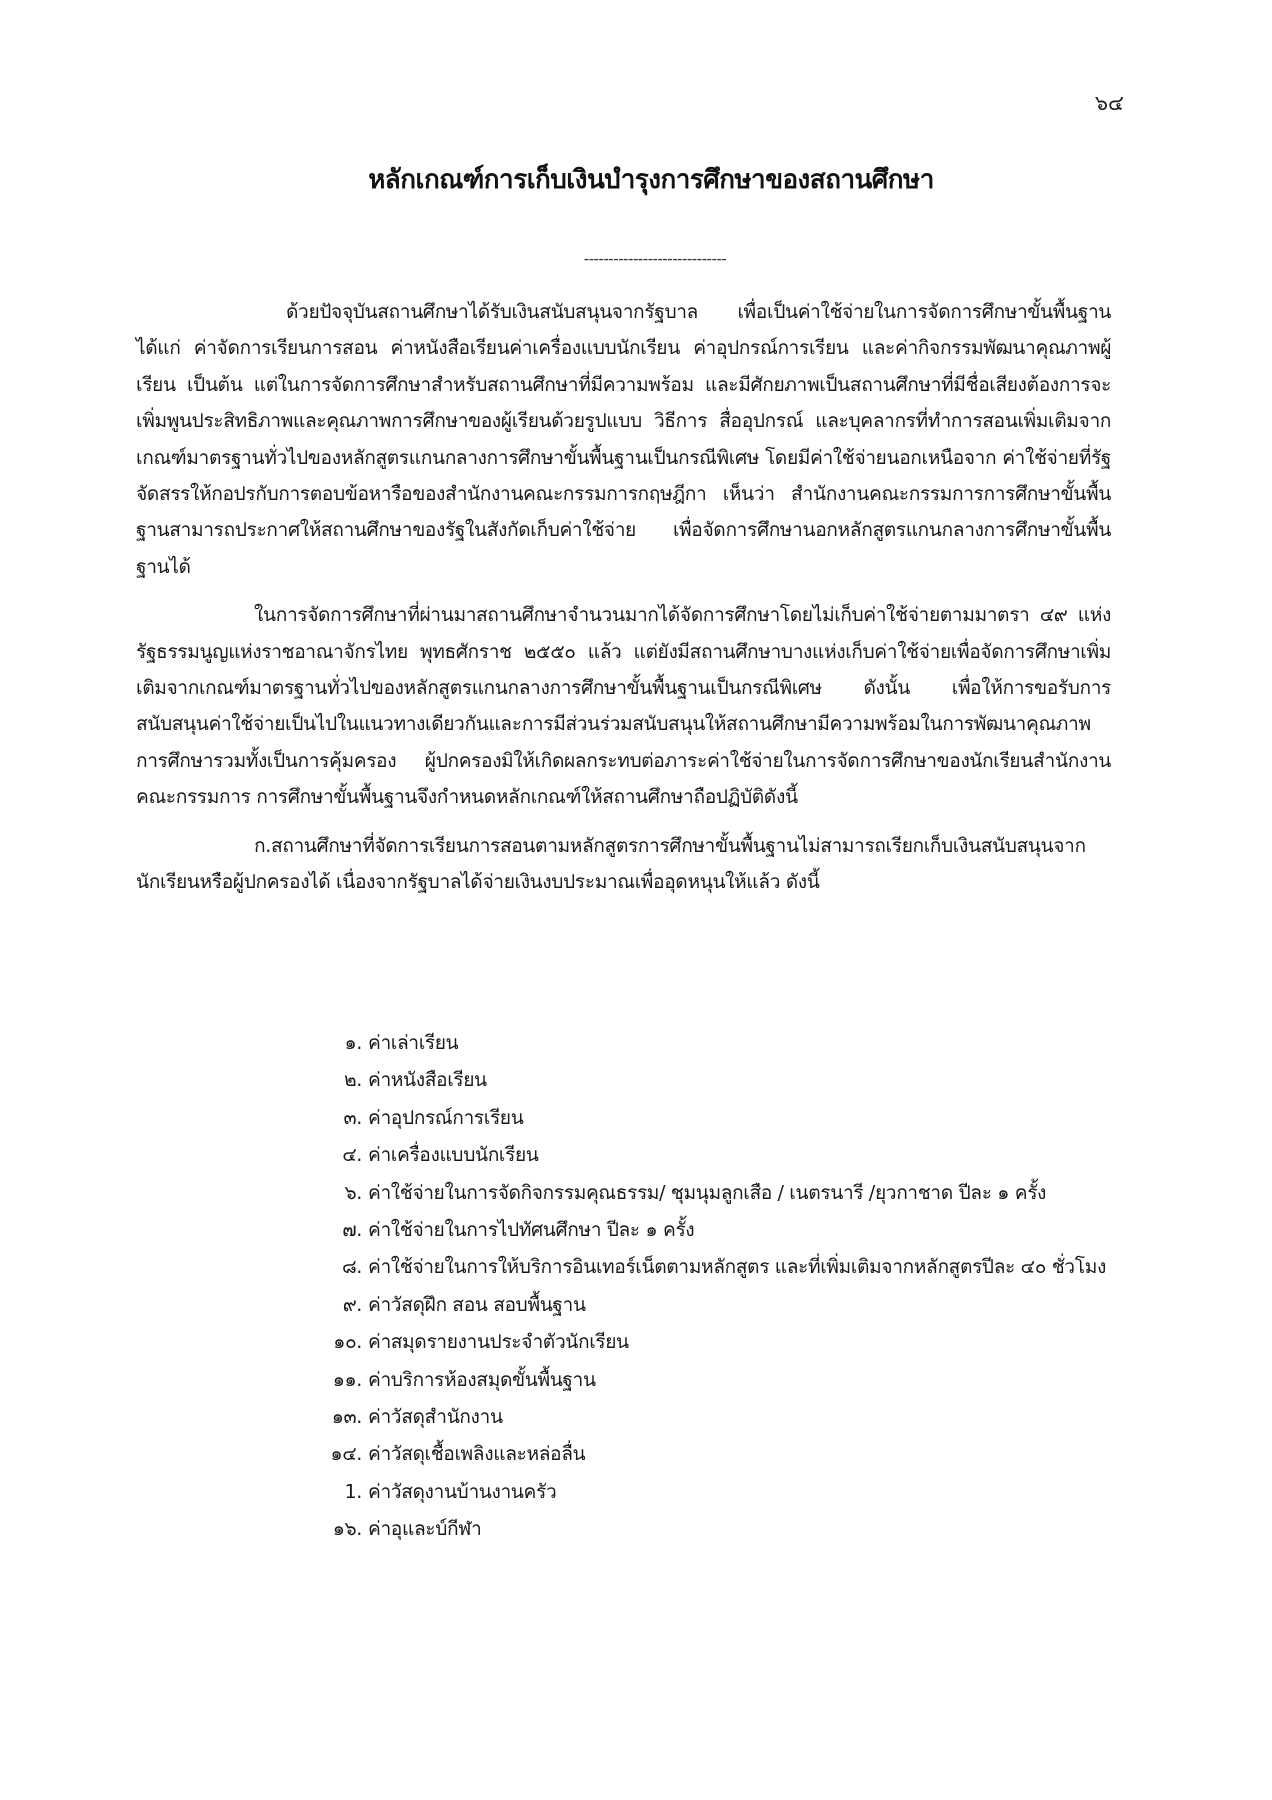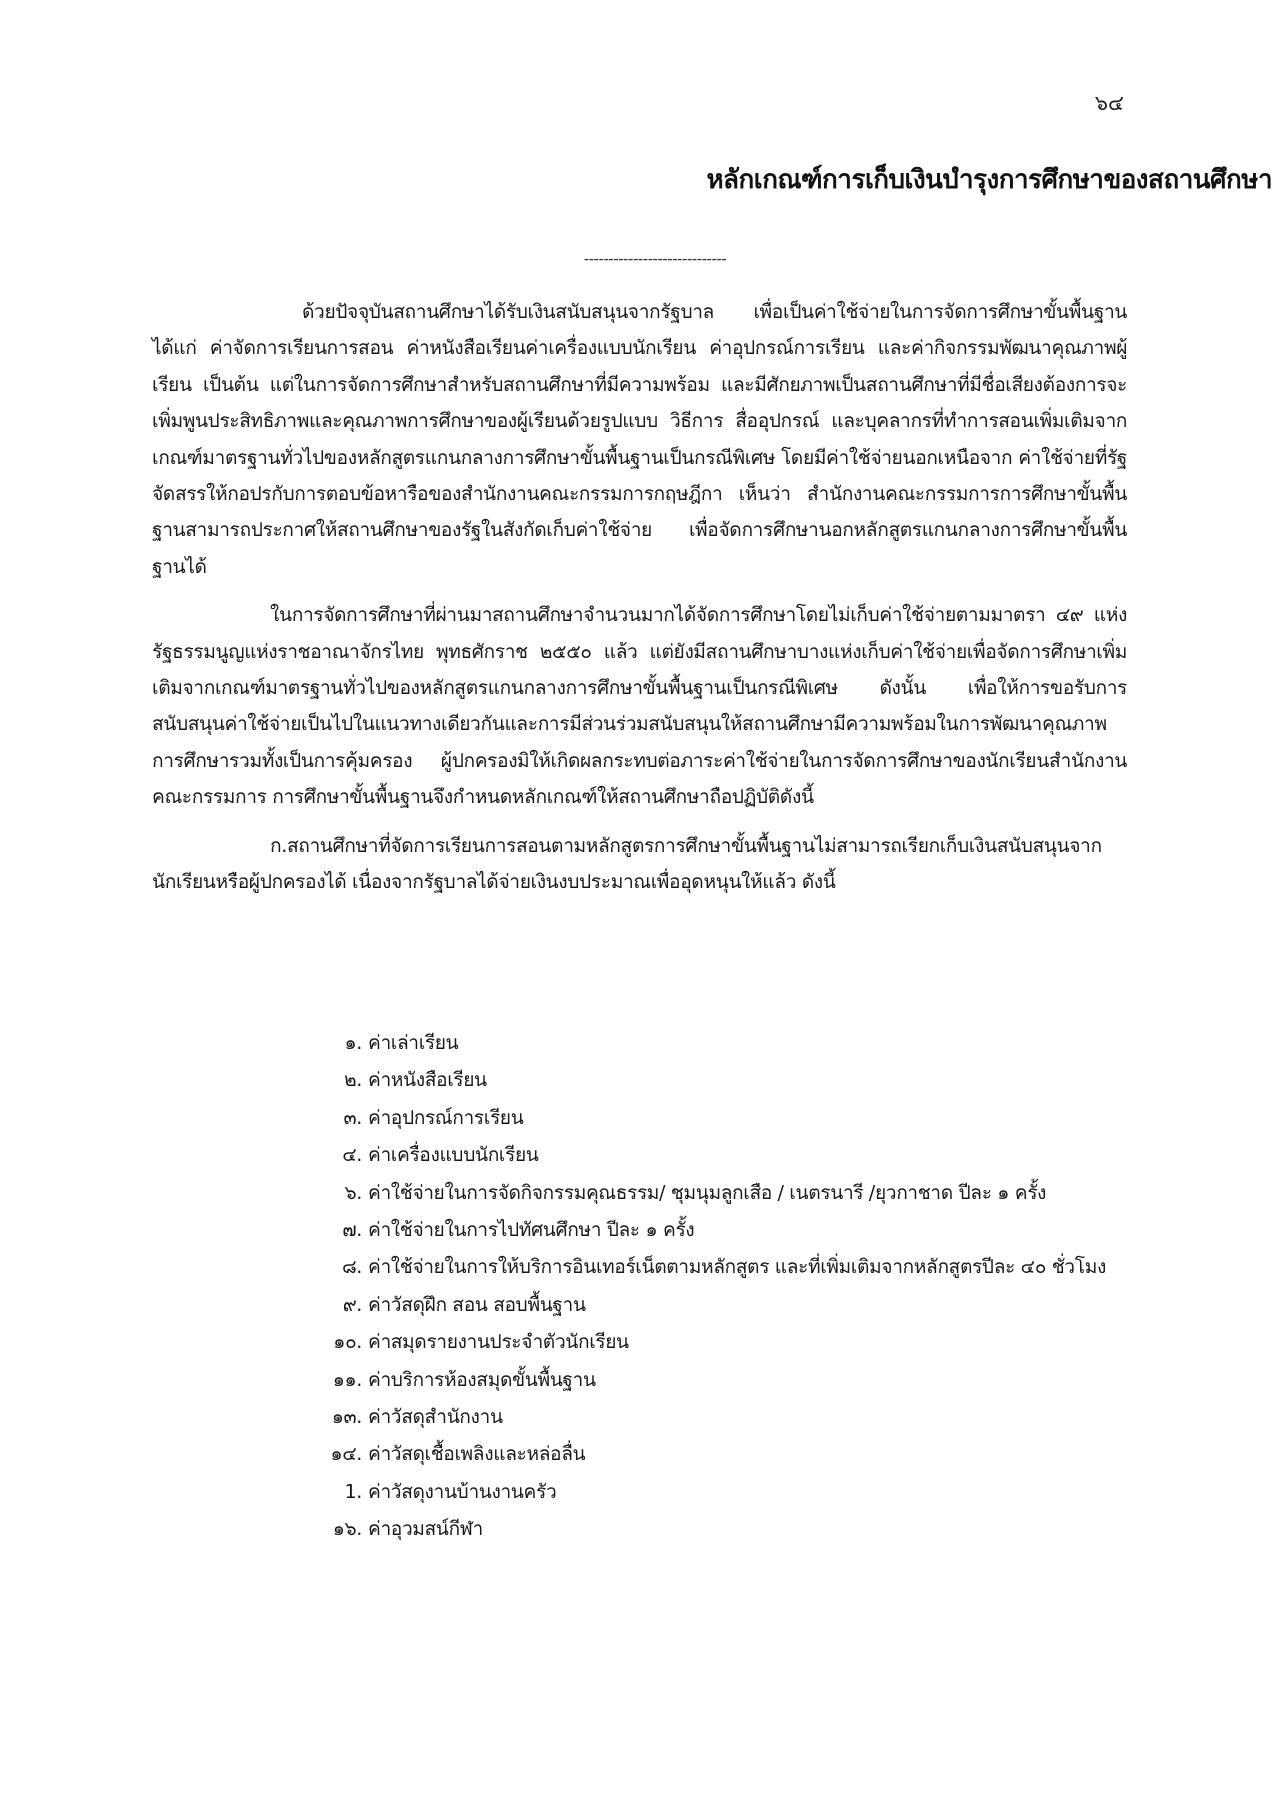--- a/index.html
+++ b/index.html
@@ -26,21 +26,21 @@
       right: 148px;
       top: 86px;
       font-size: 21px;
       color: #222;
     }
     .title-block {
       position: absolute;
       top: 158px;
       left: 0;
       width: 1272px;
-      text-align: right;
+      text-align: center;
     }
     .title-line {
       font-size: 26px;
       font-weight: bold;
       line-height: 43px;
       color: #111;
       letter-spacing: -0.5px;
     }
     .title-line.first { padding-left: 30px; }
     .title-line.second { padding-left: 30px; }
@@ -51,21 +51,21 @@
       width: 1272px;
       text-align: center;
       font-size: 15px;
       color: #333;
       padding-left: 38px;
       box-sizing: border-box;
       letter-spacing: -0.5px;
     }
     .body {
       position: absolute;
-      left: 152px;
+      left: 136px;
       width: 975px;
       top: 294px;
       font-size: 19.2px;
       line-height: 36.4px;
       letter-spacing: -0.4px;
     }
     .para {
       margin: 0;
       text-align: justify;
       text-align-last: left;
@@ -124,16 +124,16 @@
     <li class="list-item"><span class="list-num">๔.</span><span>ค่าเครื่องแบบนักเรียน</span></li>
     <li class="list-item"><span class="list-num">๖.</span><span>ค่าใช้จ่ายในการจัดกิจกรรมคุณธรรม/ ชุมนุมลูกเสือ / เนตรนารี /ยุวกาชาด ปีละ ๑ ครั้ง</span></li>
     <li class="list-item"><span class="list-num">๗.</span><span>ค่าใช้จ่ายในการไปทัศนศึกษา  ปีละ ๑ ครั้ง</span></li>
     <li class="list-item"><span class="list-num">๘.</span><span>ค่าใช้จ่ายในการให้บริการอินเทอร์เน็ตตามหลักสูตร และที่เพิ่มเติมจากหลักสูตรปีละ ๔๐ ชั่วโมง</span></li>
     <li class="list-item"><span class="list-num">๙.</span><span>ค่าวัสดุฝึก สอน สอบพื้นฐาน</span></li>
     <li class="list-item"><span class="list-num wide">๑๐.</span><span>ค่าสมุดรายงานประจำตัวนักเรียน</span></li>
     <li class="list-item"><span class="list-num wide">๑๑.</span><span>ค่าบริการห้องสมุดขั้นพื้นฐาน</span></li>
     <li class="list-item"><span class="list-num wide">๑๓.</span><span>ค่าวัสดุสำนักงาน</span></li>
     <li class="list-item"><span class="list-num wide">๑๔.</span><span>ค่าวัสดุเชื้อเพลิงและหล่อลื่น</span></li>
     <li class="list-item"><span class="list-num wide">1.</span><span>ค่าวัสดุงานบ้านงานครัว</span></li>
-    <li class="list-item"><span class="list-num wide">๑๖.</span><span>ค่าอุวมสน์กีฬา</span></li>
+    <li class="list-item"><span class="list-num wide">๑๖.</span><span>ค่าอุและบ์กีฬา</span></li>
   </ul>
 
 </div>
 
 </body></html>

